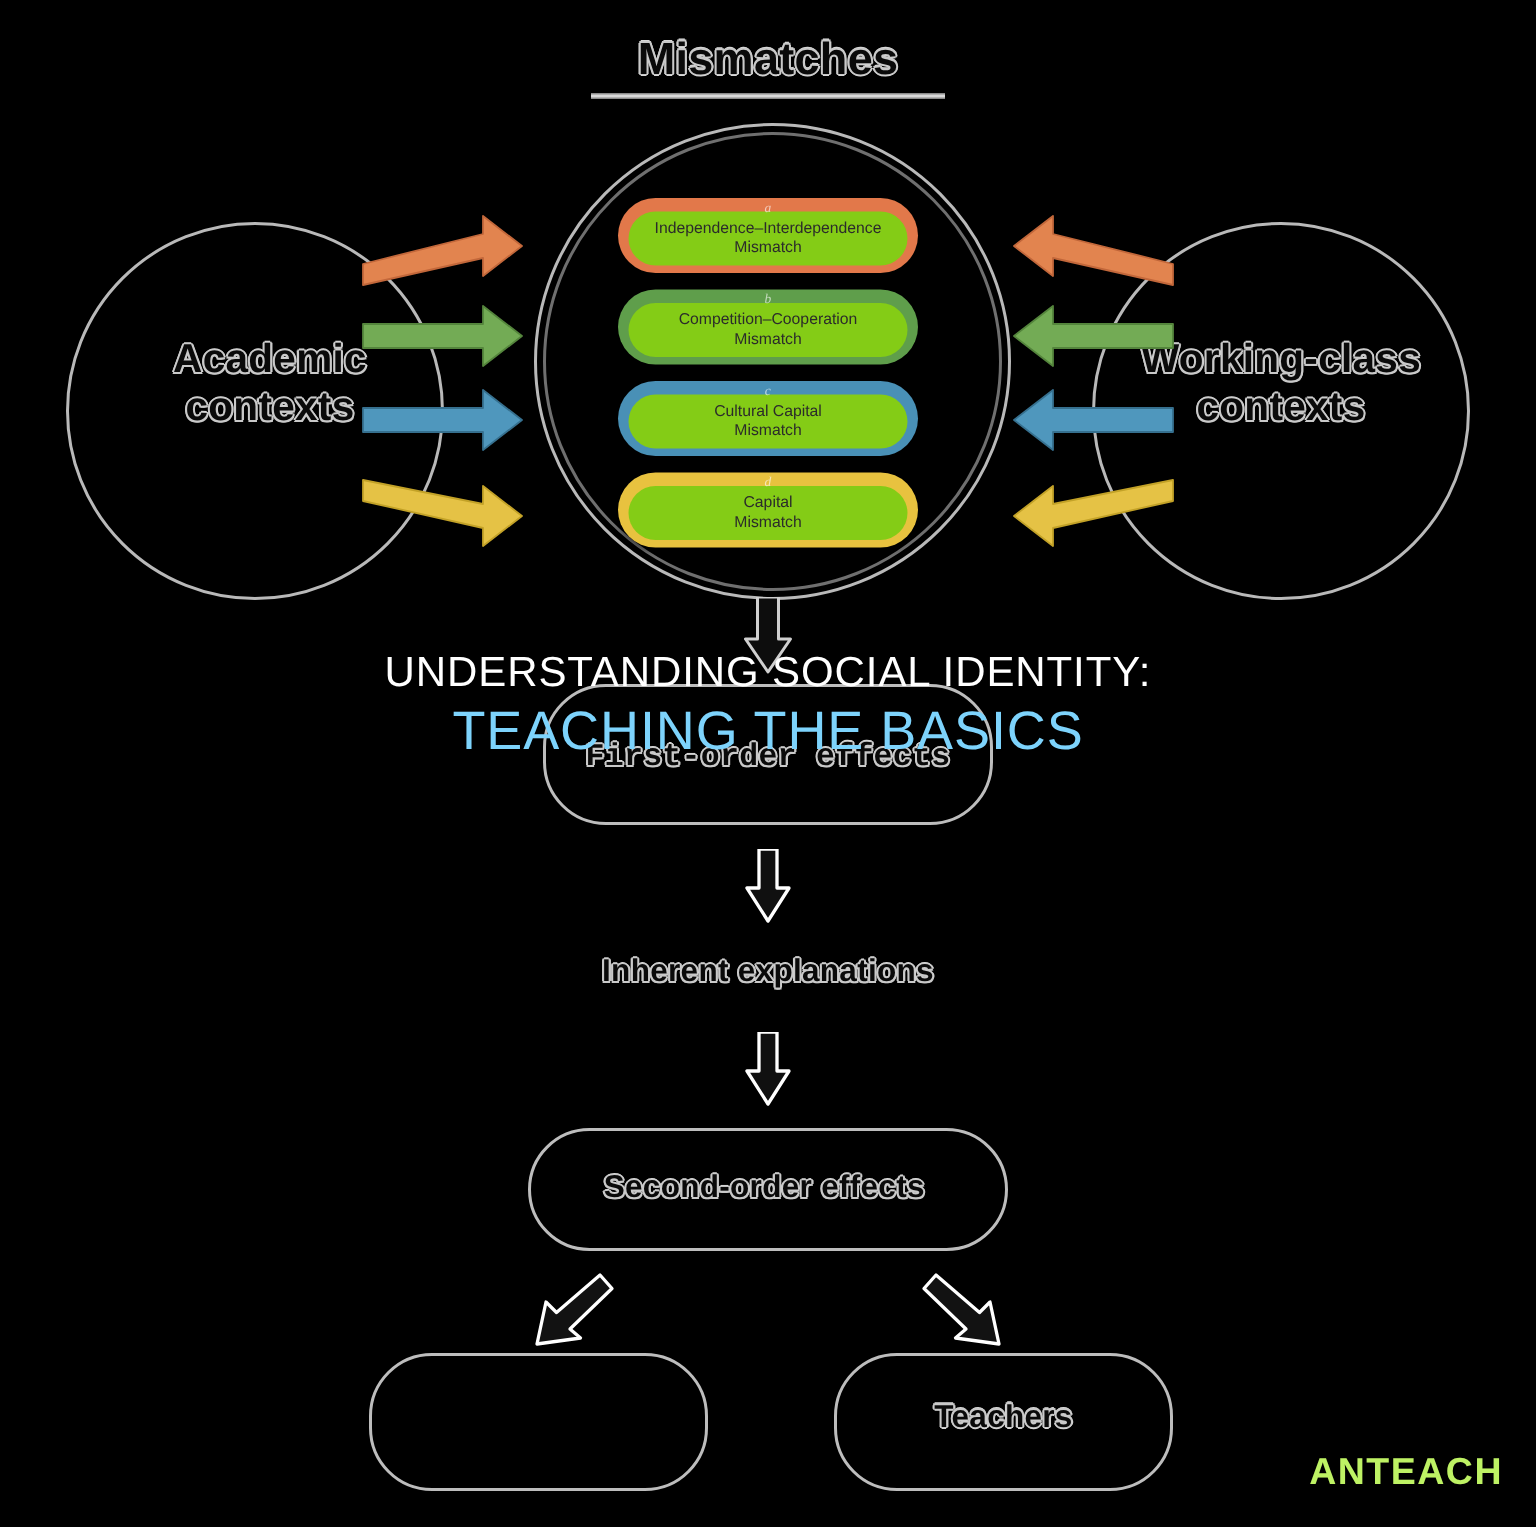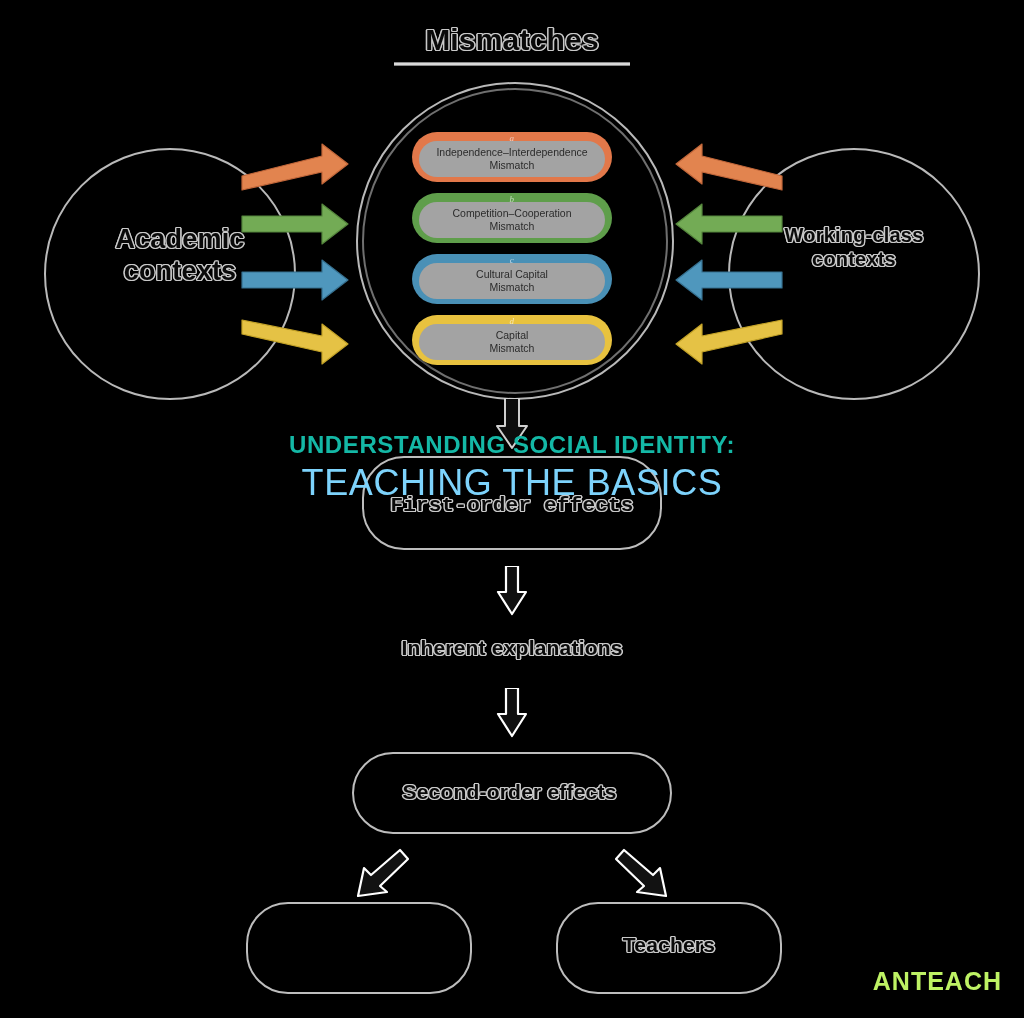--- a/index.html
+++ b/index.html
@@ -59,21 +59,21 @@
   }
   .ring.inner-shadow { border-color: #6f6f6f; }
 
   #left-circle  { left: 44px;  top: 148px; width: 252px; height: 252px; }
   #right-circle { left: 728px; top: 148px; width: 252px; height: 252px; }
 
   #center-circle-outer { left: 356px; top: 82px;  width: 318px; height: 318px; }
   #center-circle-inner { left: 362px; top: 88px;  width: 306px; height: 306px; }
 
   #left-circle-label  { left: 54px;  top: 224px; width: 252px; font-size: 27px; }
-  #right-circle-label { left: 728px; top: 224px; width: 252px; font-size: 20px; }
+  #right-circle-label { left: 728px; top: 224px; width: 252px; font-size: 27px; }
 
   
   .pill {
     position: absolute;
     left: 412px;
     width: 200px;
     height: 50px;
     border-radius: 26px;
     display: flex;
     flex-direction: column;
@@ -89,21 +89,21 @@
     font-size: 9px;
     color: rgba(255,255,255,.62);
     font-family: "Liberation Serif", serif;
     font-style: italic;
     letter-spacing: .3px;
   }
   .pill .pill-inner {
     width: 186px;
     height: 36px;
     margin-bottom: 3px;
-    background: #a3a3a3;
+    background: #84cc16;
     border-radius: 20px;
     display: flex;
     align-items: center;
     justify-content: center;
     text-align: center;
     color: #2b2b2b;
     font-size: 10.5px;
     line-height: 1.26;
     white-space: pre-line;
   }
@@ -142,25 +142,24 @@
   #overlay-title {
     position: absolute;
     left: 0; right: 0;
     top: 432px;
     text-align: center;
     z-index: 40;
     user-select: none;
   }
   #overlay-line-1 {
     display: block;
-    color: #14b8a6;
-    font-size: 24px;
+    color: #ffffff;
+    font-size: 28px;
     letter-spacing: .6px;
     line-height: 1.12;
-    font-weight: bold;
   }
   #overlay-line-2 {
     display: block;
     color: #7dd3fc;
     font-size: 36px;
     font-weight: normal;
     letter-spacing: .6px;
     line-height: 1.35;
   }
 

